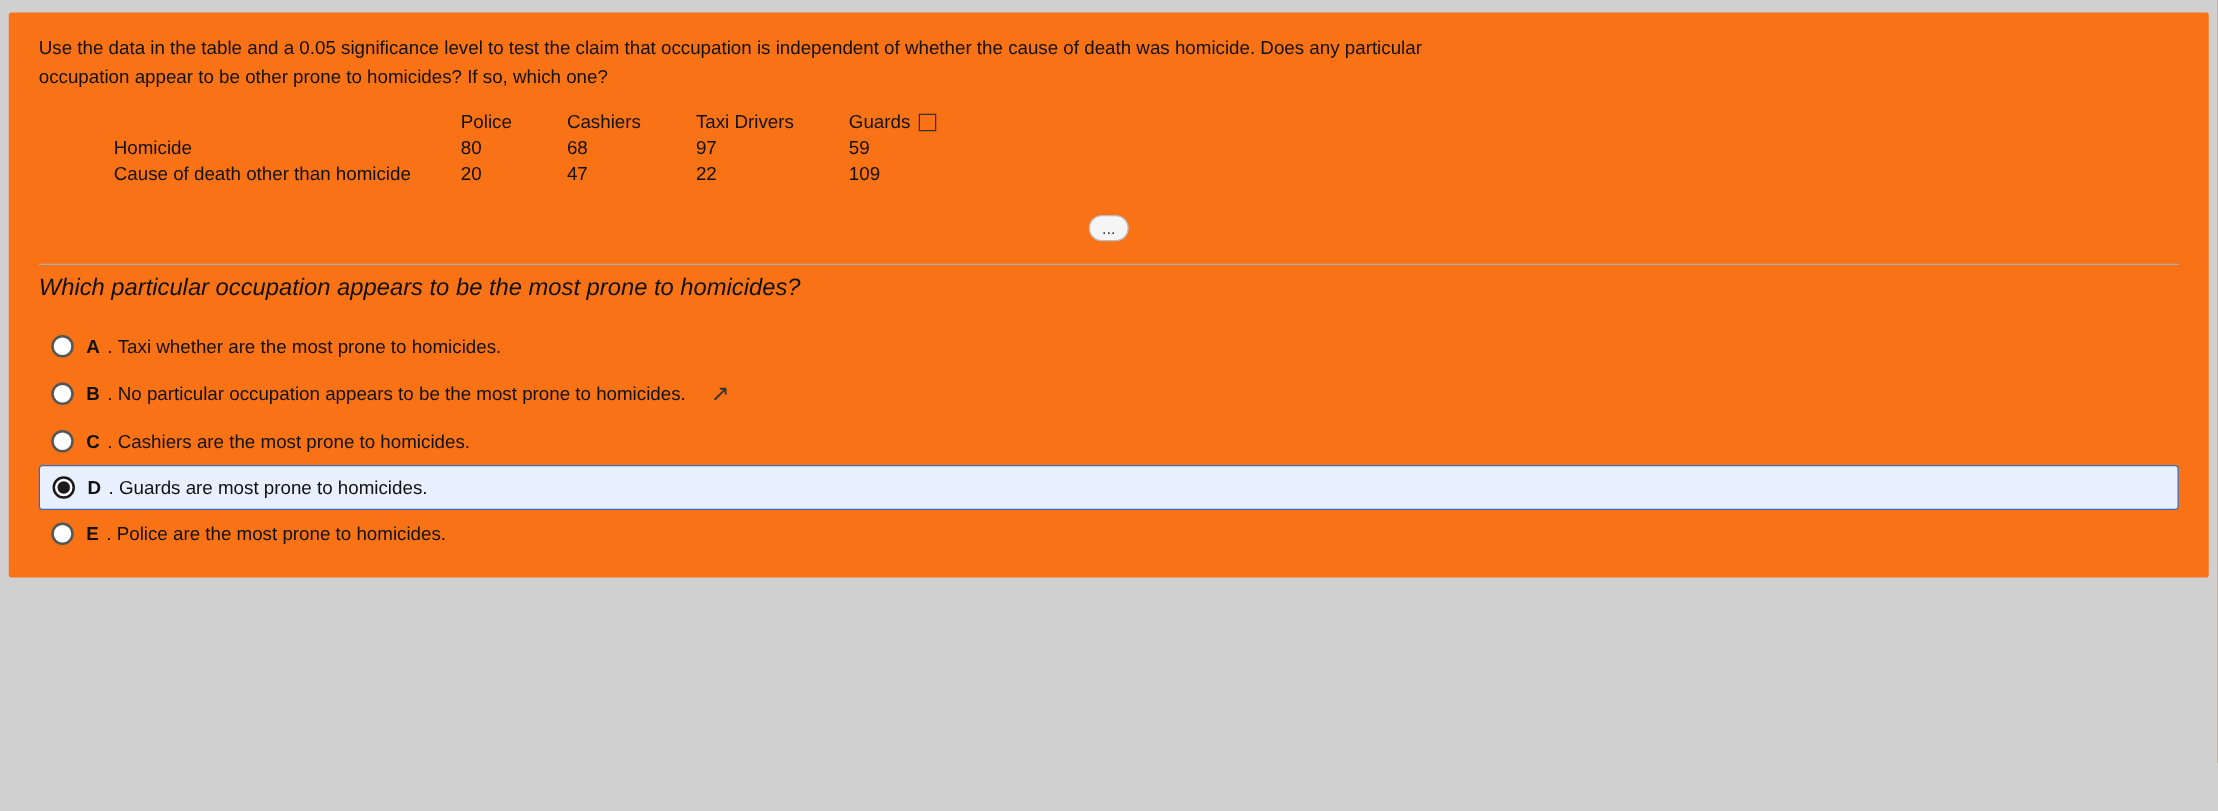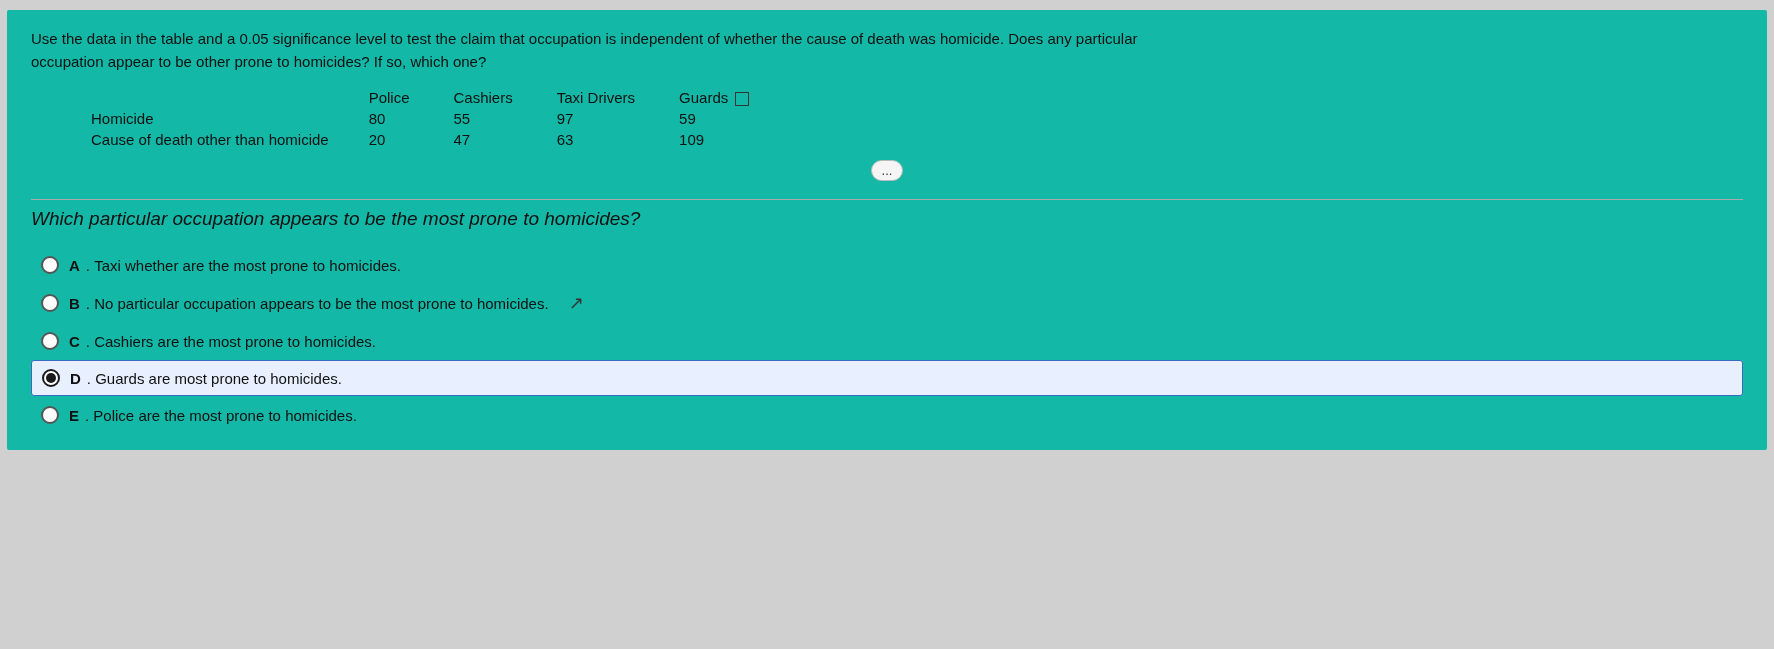--- a/index.html
+++ b/index.html
@@ -11,37 +11,37 @@
     body {
       width: 1774px;
       height: 649px;
       background: #d0d0d0;
       font-family: Arial, sans-serif;
       font-size: 15px;
       overflow: hidden;
     }
 
     .main-container {
-      background: #14b8a6;
+      background: #f97316;
       width: 1760px;
       margin: 10px auto;
       padding: 18px 24px 16px 24px;
       border-radius: 2px;
     }
 
     .question-text {
       font-size: 15px;
       line-height: 1.5;
       margin-bottom: 14px;
       color: #111;
     }
 
     .table-section {
       margin-left: 60px;
-      margin-bottom: 4px;
+      margin-bottom: 16px;
     }
 
     .data-table {
       border-collapse: collapse;
       margin-top: 4px;
     }
 
     .data-table th {
       font-weight: normal;
       text-align: center;
@@ -201,29 +201,29 @@
           <th>
             <span>Guards</span>
             <span class="checkbox-icon"></span>
           </th>
         </tr>
       </thead>
       <tbody>
         <tr>
           <td class="row-label">Homicide</td>
           <td class="data-cell">80</td>
-          <td class="data-cell">55</td>
+          <td class="data-cell">68</td>
           <td class="data-cell">97</td>
           <td class="data-cell">59</td>
         </tr>
         <tr>
           <td class="row-label">Cause of death other than homicide</td>
           <td class="data-cell">20</td>
           <td class="data-cell">47</td>
-          <td class="data-cell">63</td>
+          <td class="data-cell">22</td>
           <td class="data-cell">109</td>
         </tr>
       </tbody>
     </table>
   </div>
 
   <div class="row-with-more">
     <button class="more-button">...</button>
   </div>
 

